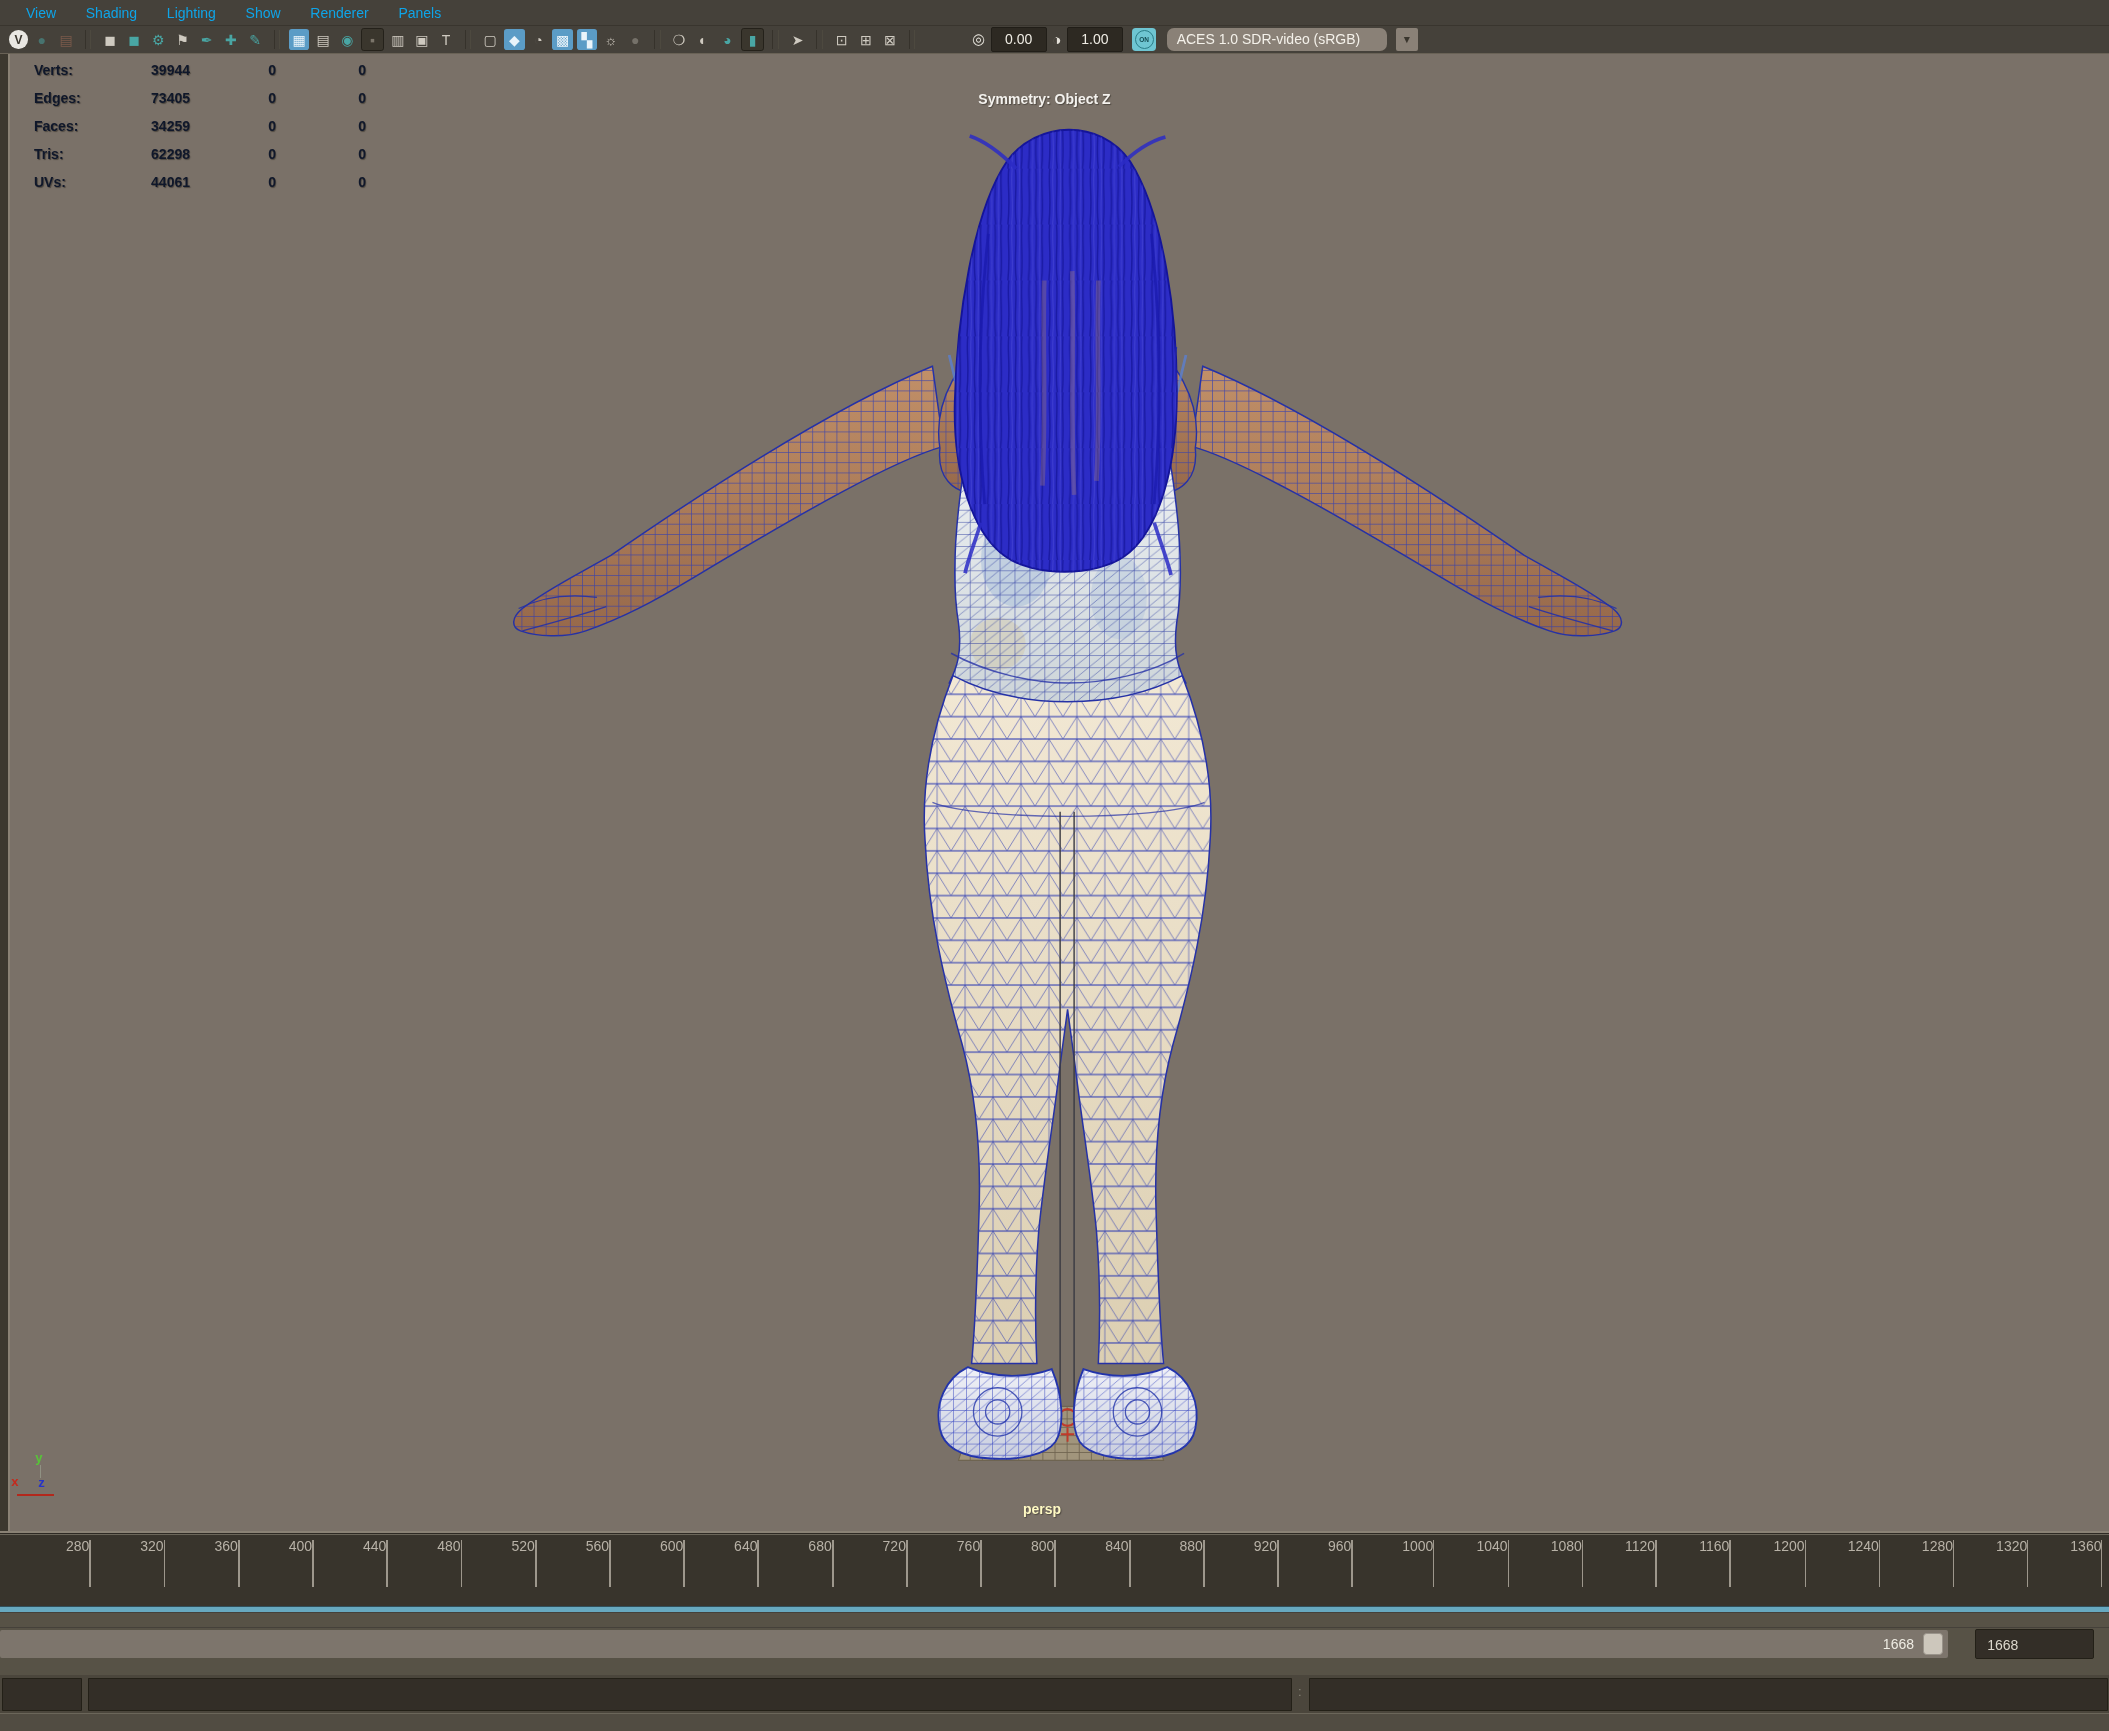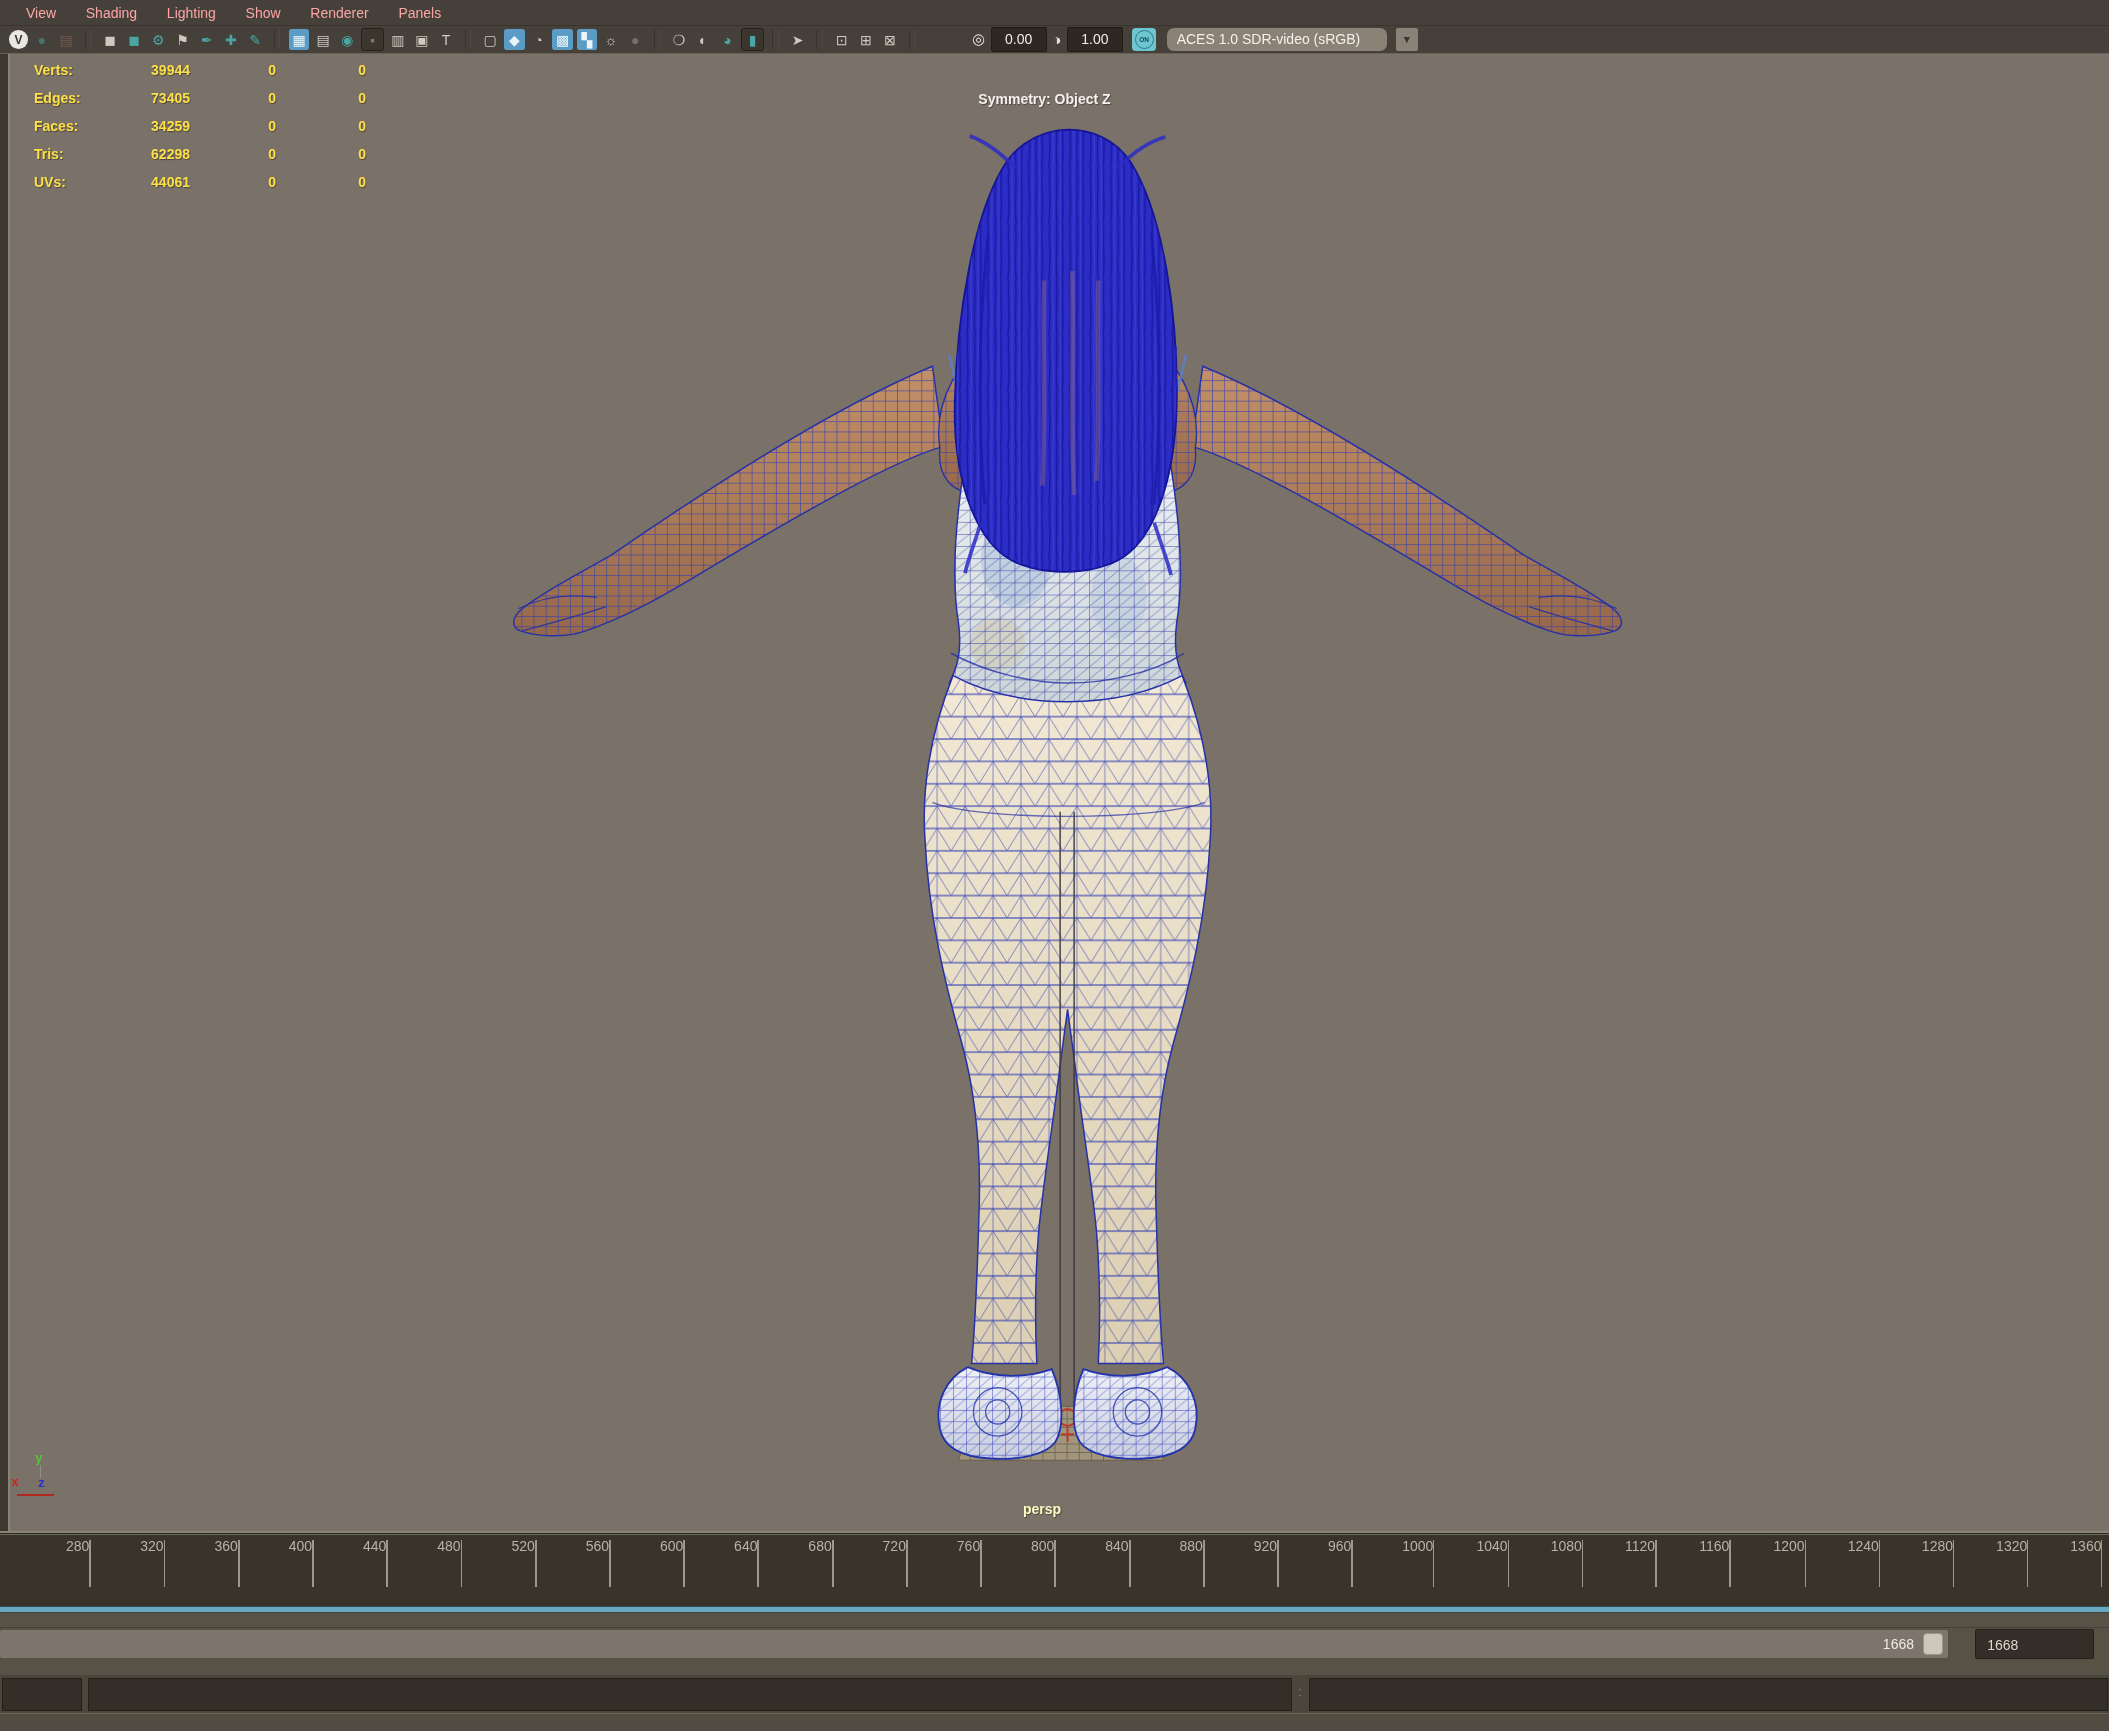--- a/index.html
+++ b/index.html
@@ -2,21 +2,21 @@
 <html style="font-size:15px"><head>
 <meta charset="utf-8">
 <style>
   html,body{margin:0;padding:0;background:#2e2a24;}
   #app{position:relative;width:2110px;height:1731px;overflow:hidden;
        font-family:"Liberation Sans",sans-serif;user-select:none;}
   
   .menubar{position:absolute;left:0;top:0;width:2110px;height:26px;background:#45413a;
            display:flex;align-items:center;padding-left:13px;box-sizing:border-box;gap:3.7px;
            border-bottom:0.9px solid #39352e;}
-  .menu-item{color:#fca5a5;font-size:14px;padding:1.9px 13px;cursor:default;}
+  .menu-item{color:#0ea5e9;font-size:14px;padding:1.9px 13px;cursor:default;}
   
   .toolbar{position:absolute;left:0;top:26px;width:2110px;height:27px;background:#45413a;
            display:flex;align-items:center;padding-left:9.3px;box-sizing:border-box;}
   .tb-icons{display:flex;align-items:center;gap:3.7px;}
   .tb-icon{width:20.5px;height:20.5px;display:flex;align-items:center;justify-content:center;
            font-size:14px;line-height:1;color:#cfcac0;border-radius:2.8px;flex:0 0 auto;}
   .tb-icon.vray{background:#e9e7e2;color:#3a362e;border-radius:50%;font-weight:bold;font-size:12px;width:18.6px;height:18.6px;}
   .tb-icon.teal{color:#49a6a4;}
   .tb-icon.tealdim{color:#49a6a4;opacity:.5;}
   .tb-icon.reddim{color:#9c6a55;opacity:.6;}
@@ -38,21 +38,21 @@
             align-items:center;padding-left:9.3px;border-radius:7px;margin-left:5.6px;box-sizing:border-box;}
   .cs-arrow{width:22.4px;height:22.4px;background:#8a8177;border-radius:1.9px;margin-left:2.8px;display:flex;
             align-items:center;justify-content:center;color:#3a362e;font-size:10.3px;}
   
   .viewport{position:absolute;left:0;top:53px;width:2110px;height:1480px;background:#7a7168;
             border-top:0.9px solid #696256;box-sizing:border-box;}
   .vp-left-edge{position:absolute;left:0;top:0;width:8.4px;height:100%;background:#3c382f;}
   .vp-left-line{position:absolute;left:8.4px;top:0;width:1.9px;height:100%;background:#8a8275;}
   .vp-bottom-line{position:absolute;left:0;bottom:0;width:100%;height:1.9px;background:#8a8275;}
   .hud-stats{position:absolute;left:34px;top:8.4px;}
-  .hud-row{display:flex;height:28px;align-items:flex-start;color:#fde047;font-size:14px;font-weight:bold;
+  .hud-row{display:flex;height:28px;align-items:flex-start;color:#0f172a;font-size:14px;font-weight:bold;
            text-shadow:0.9px 0.9px 0.9px rgba(40,36,30,.55);}
   .hud-label{width:80px;text-align:left;}
   .hud-val{width:76px;text-align:right;}
   .hud-c2{width:86px;text-align:right;}
   .hud-c3{width:90px;text-align:right;}
   .symmetry{position:absolute;left:888px;top:37px;width:313px;text-align:center;color:#f4f2ee;
             font-size:14px;font-weight:bold;text-shadow:0.9px 0.9px 0.9px rgba(40,36,30,.5);}
   .persp-label{position:absolute;left:986px;top:1447px;width:112px;text-align:center;color:#fef9c3;
             font-size:14px;font-weight:bold;text-shadow:0.9px 0.9px 0.9px rgba(40,36,30,.5);}
   .axis-gizmo{position:absolute;left:9.3px;top:1396px;width:56px;height:56px;font-size:13px;font-weight:bold;}

